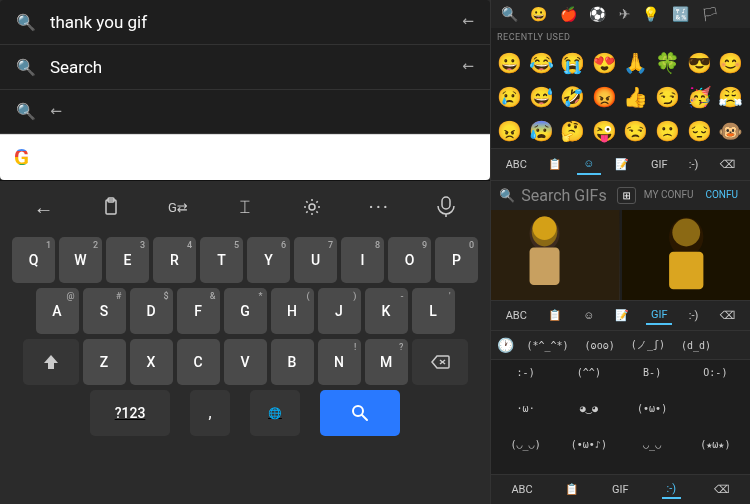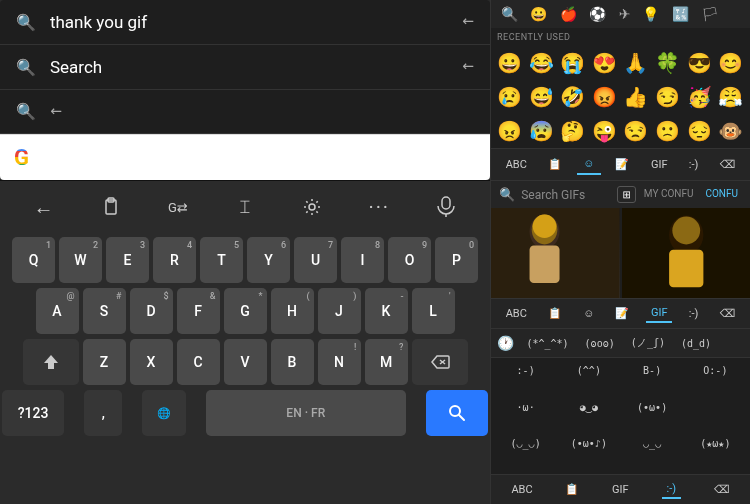--- a/index.html
+++ b/index.html
@@ -151,20 +151,21 @@
       background: #363636;
       flex: 1.4;
       max-width: 56px;
     }
 
     .bottom-row {
       display: flex;
       gap: 20px;
       margin-bottom: 2px;
       justify-content: center;
+      text-decoration: underline;
     }
 
     .key-num {
       background: #363636;
       flex: 1;
       max-width: 80px;
       font-size: 14px;
     }
 
     .key-comma {
@@ -284,21 +285,21 @@
       gap: 6px;
     }
 
     .gif-search-icon {
       color: #888;
       font-size: 13px;
     }
 
     .gif-search-text {
       flex: 1;
-      font-size: 12px;
+      font-size: 16px;
       color: #888;
     }
 
     .gif-tabs {
       display: flex;
       gap: 4px;
       font-size: 10px;
       color: #888;
     }
 
@@ -515,21 +516,20 @@
             <line x1="10" y1="6" x2="15" y2="10" stroke="#ccc" stroke-width="1.5"></line>
             <line x1="15" y1="6" x2="10" y2="10" stroke="#ccc" stroke-width="1.5"></line>
           </svg>
       </div>
     </div>
 
     <div class="bottom-row">
       <div class="key key-num">?123</div>
       <div class="key key-comma">,</div>
       <div class="key key-lang">🌐</div>
-      <div class="key key-space" style="color:#aaa;font-size:12px;">EN · FR</div>
       <div class="key key-search">
         <svg width="20" height="20" viewBox="0 0 20 20" fill="none">
             <circle cx="8" cy="8" r="5" stroke="white" stroke-width="2"></circle>
             <line x1="12" y1="12" x2="17" y2="17" stroke="white" stroke-width="2" stroke-linecap="round"></line>
           </svg>
       </div>
     </div>
   </div>
 
 </div>

